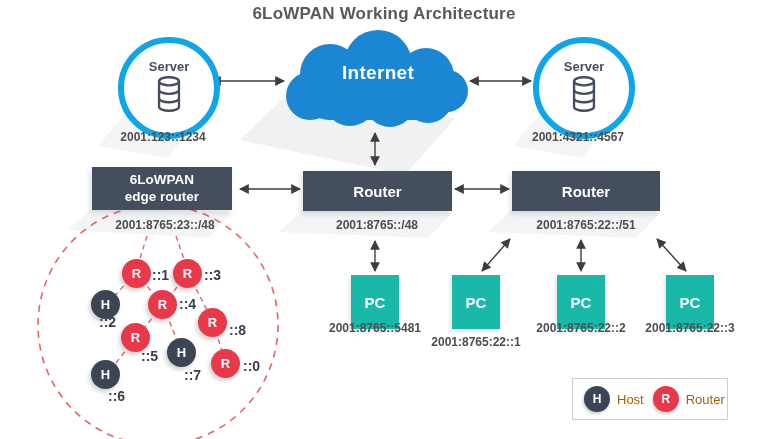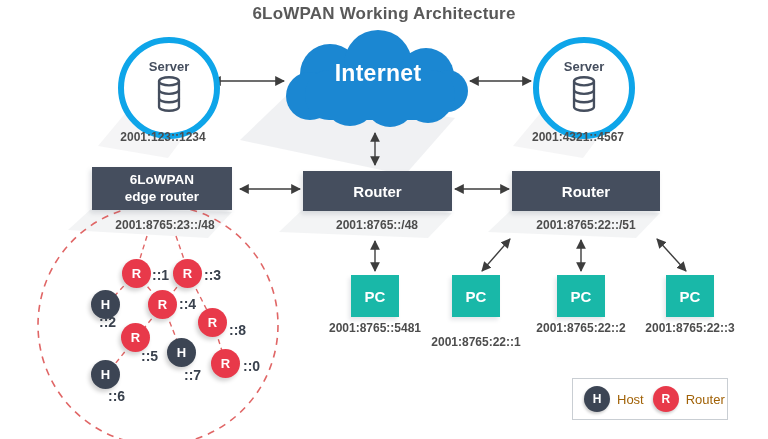--- a/index.html
+++ b/index.html
@@ -15,39 +15,39 @@
   
   .server{
     position:absolute;width:90px;height:90px;border-radius:50%;
     border:6px solid #0ea5e9;background:#ffffff;z-index:2;
     display:flex;flex-direction:column;align-items:center;justify-content:center;gap:1px;
   }
   .server .label{font-size:13px;font-weight:bold;color:#454e5e;}
   
   .cloud-label{
     position:absolute;left:378px;top:73px;transform:translate(-50%,-50%);z-index:2;
-    color:#ffffff;font-size:23px;font-weight:bold;letter-spacing:.3px;
+    color:#ffffff;font-size:19px;font-weight:bold;letter-spacing:.3px;
   }
   
   .box{
     position:absolute;background:#454e5e;color:#fff;z-index:2;text-align:center;
     display:flex;align-items:center;justify-content:center;font-weight:bold;
     box-shadow:-2px 3px 5px rgba(80,90,105,.18);
   }
   .edge-router{left:92px;top:167px;width:140px;height:43px;font-size:13.5px;line-height:1.25;}
   .router-1{left:303px;top:171px;width:149px;height:40px;font-size:15px;}
   .router-2{left:512px;top:171px;width:148px;height:40px;font-size:15px;}
   
   .addr{
     position:absolute;transform:translateX(-50%);z-index:2;white-space:nowrap;
     font-size:12px;font-weight:bold;color:#4d4d4d;
   }
   
   .pc{
-    position:absolute;width:48px;height:42px;background:#19b8a8;color:#fff;z-index:2;
+    position:absolute;width:48px;height:54px;background:#19b8a8;color:#fff;z-index:2;
     display:flex;align-items:center;justify-content:center;font-size:15px;font-weight:bold;
     box-shadow:-2px 3px 4px rgba(80,90,105,.15);
   }
   
   .node{
     position:absolute;width:29px;height:29px;border-radius:50%;z-index:2;
     display:flex;align-items:center;justify-content:center;
     color:#fff;font-size:13px;font-weight:bold;
     box-shadow:-2px 3px 4px rgba(0,0,0,.18);
   }

